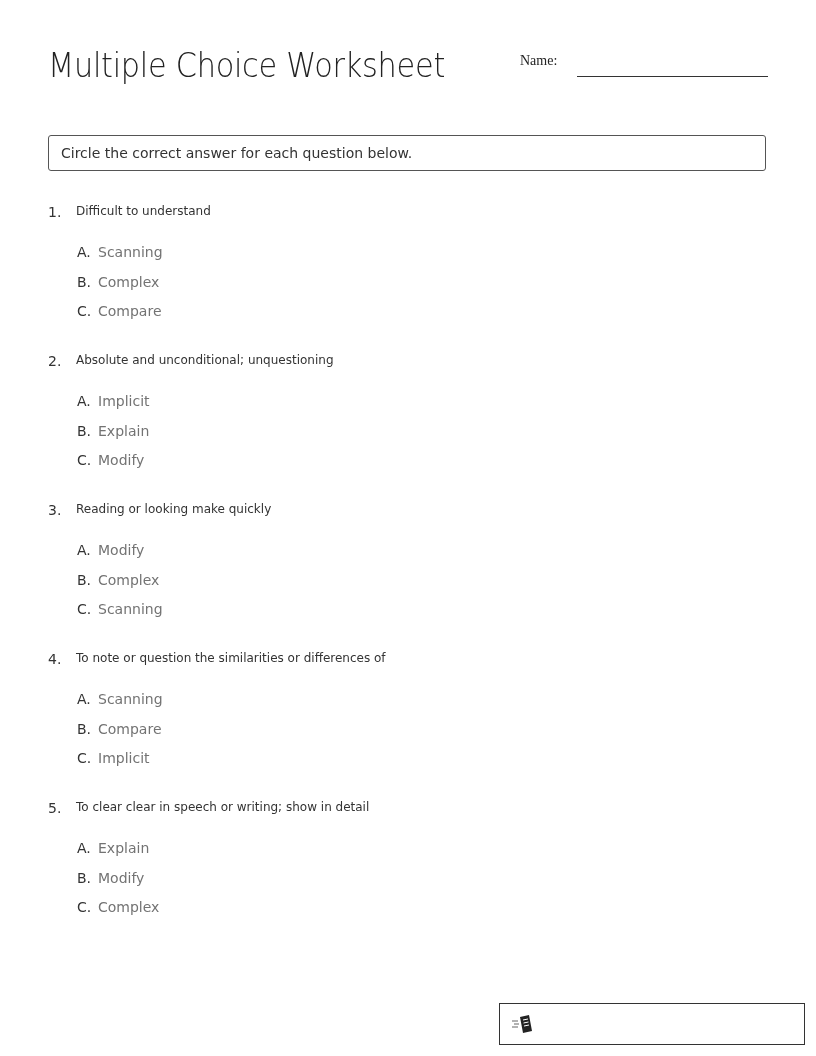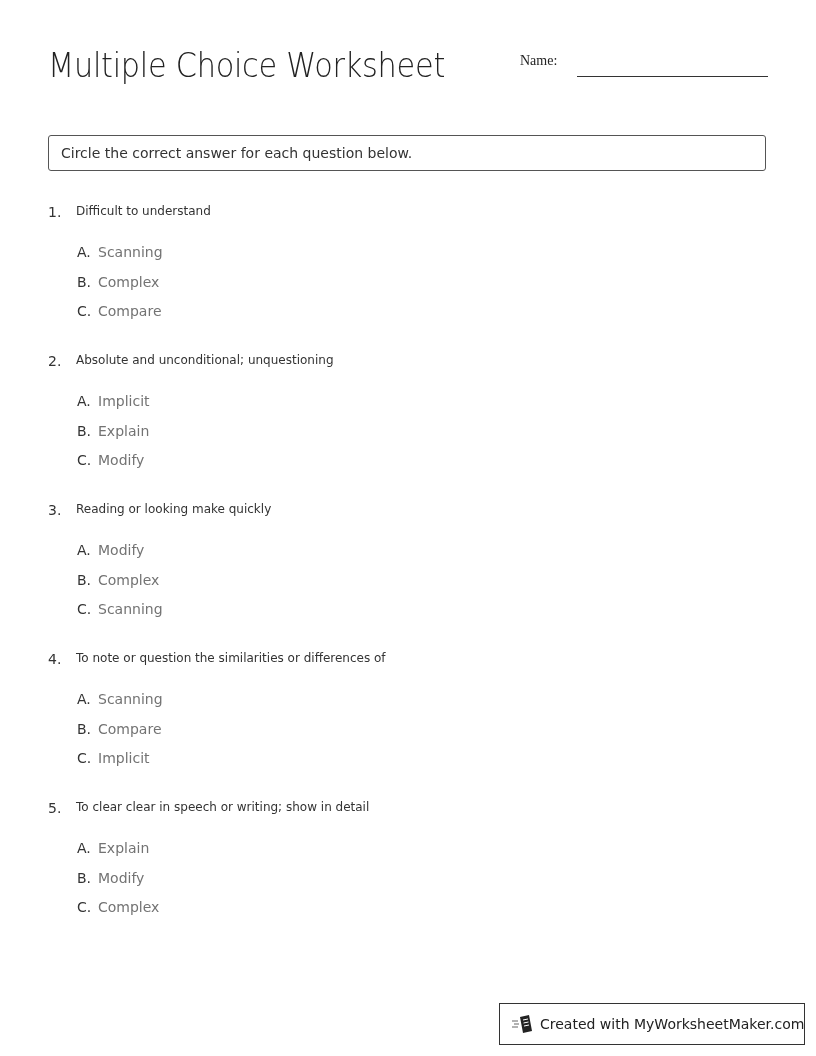--- a/index.html
+++ b/index.html
@@ -114,14 +114,13 @@
   </div>
 
 <div class="footer">
   <svg class="footer-icon" viewBox="0 0 22 18">
     <line x1="0" y1="6" x2="6" y2="6" stroke="#666" stroke-width="1"></line>
     <line x1="2" y1="9" x2="7" y2="9" stroke="#666" stroke-width="1"></line>
     <line x1="0" y1="12" x2="6" y2="12" stroke="#666" stroke-width="1"></line>
     <path d="M8 2 L17 0 L20 16 L11 18 Z" fill="#222"></path>
     <path d="M11 5 L16 4 M11.5 8 L16.5 7 M12 11 L17 10" stroke="#fff" stroke-width="1"></path>
   </svg>
-  <span class="footer-text">Created with MyWorksheetMaker.com</span>
 </div>
 
 </body></html>

